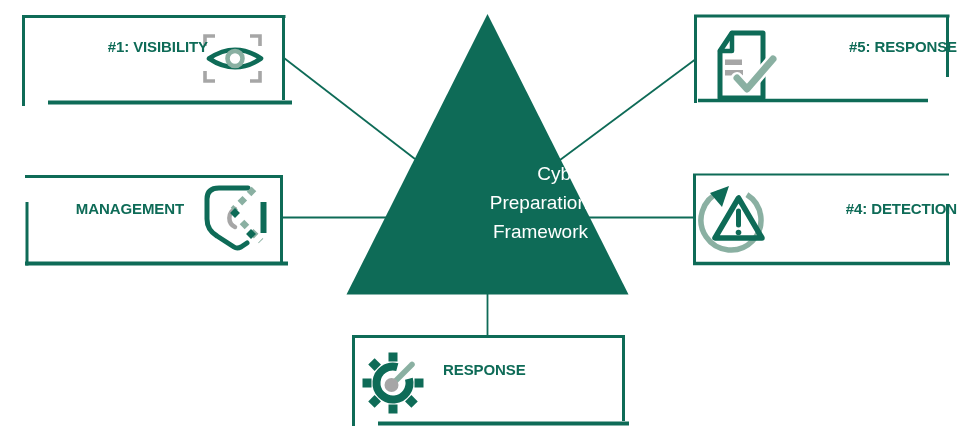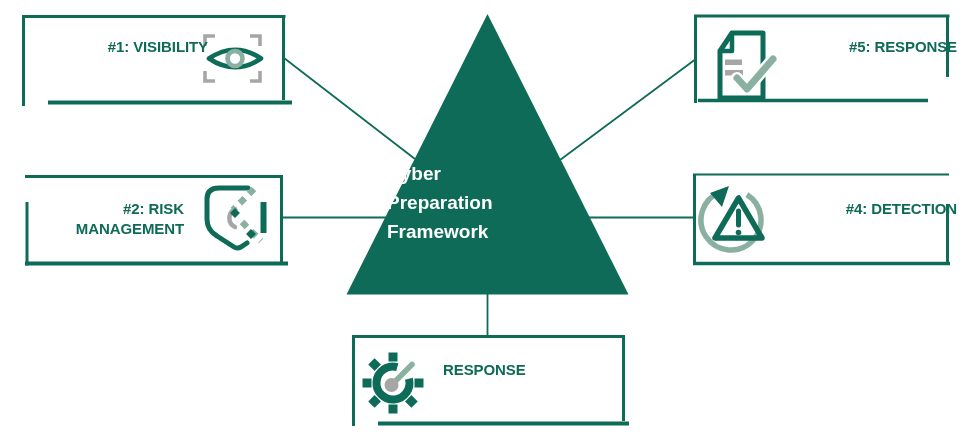--- a/index.html
+++ b/index.html
@@ -17,22 +17,22 @@
   
   .sp{stroke:var(--primary);} .ss{stroke:var(--sage);} .sg{stroke:var(--grey);}
   .sw{stroke:#ffffff;}
   .fp{fill:var(--primary);} .fg{fill:var(--grey);} .fn{fill:none;} .fw{fill:#ffffff;}
   .rc{stroke-linecap:round;stroke-linejoin:round;}
   .node-label{
     position:absolute;color:var(--primary);font-weight:700;font-size:15px;
     line-height:20px;letter-spacing:-0.1px;white-space:nowrap;
   }
   .tri-title{
-    position:absolute;left:387px;top:159px;width:201px;text-align:left;
-    color:#ffffff;font-weight:700;font-size:19px;line-height:29px;letter-spacing:0;
+    position:absolute;left:387px;top:159px;width:201px;text-align:right;
+    color:#ffffff;font-weight:400;font-size:19px;line-height:29px;letter-spacing:0;
   }
 </style>
 </head>
 <body>
 
 <div class="stage">
 
   <svg width="980" height="441" viewBox="0 0 980 441">
 
     <g class="sp fn" stroke-width="1.8">
@@ -132,21 +132,20 @@
 
   <div class="tri-title">
     <div>Cyber</div>
     <div>Preparation</div>
     <div>Framework</div>
   </div>
 
   <div class="node-label" style="left:48px;top:37px;width:160px;text-align:right">#1: VISIBILITY</div>
 
   <div class="node-label" style="left:36px;top:199px;width:148px;text-align:right">
-    <div>#2: RISK</div>
     <div>MANAGEMENT</div>
   </div>
 
   <div class="node-label" style="left:443px;top:360px;width:180px;text-align:left">
     <div>RESPONSE</div>
   </div>
 
   <div class="node-label" style="left:787px;top:199px;width:170px;text-align:right">#4: DETECTION</div>
 
   <div class="node-label" style="left:787px;top:37px;width:170px;text-align:right">#5: RESPONSE</div>

